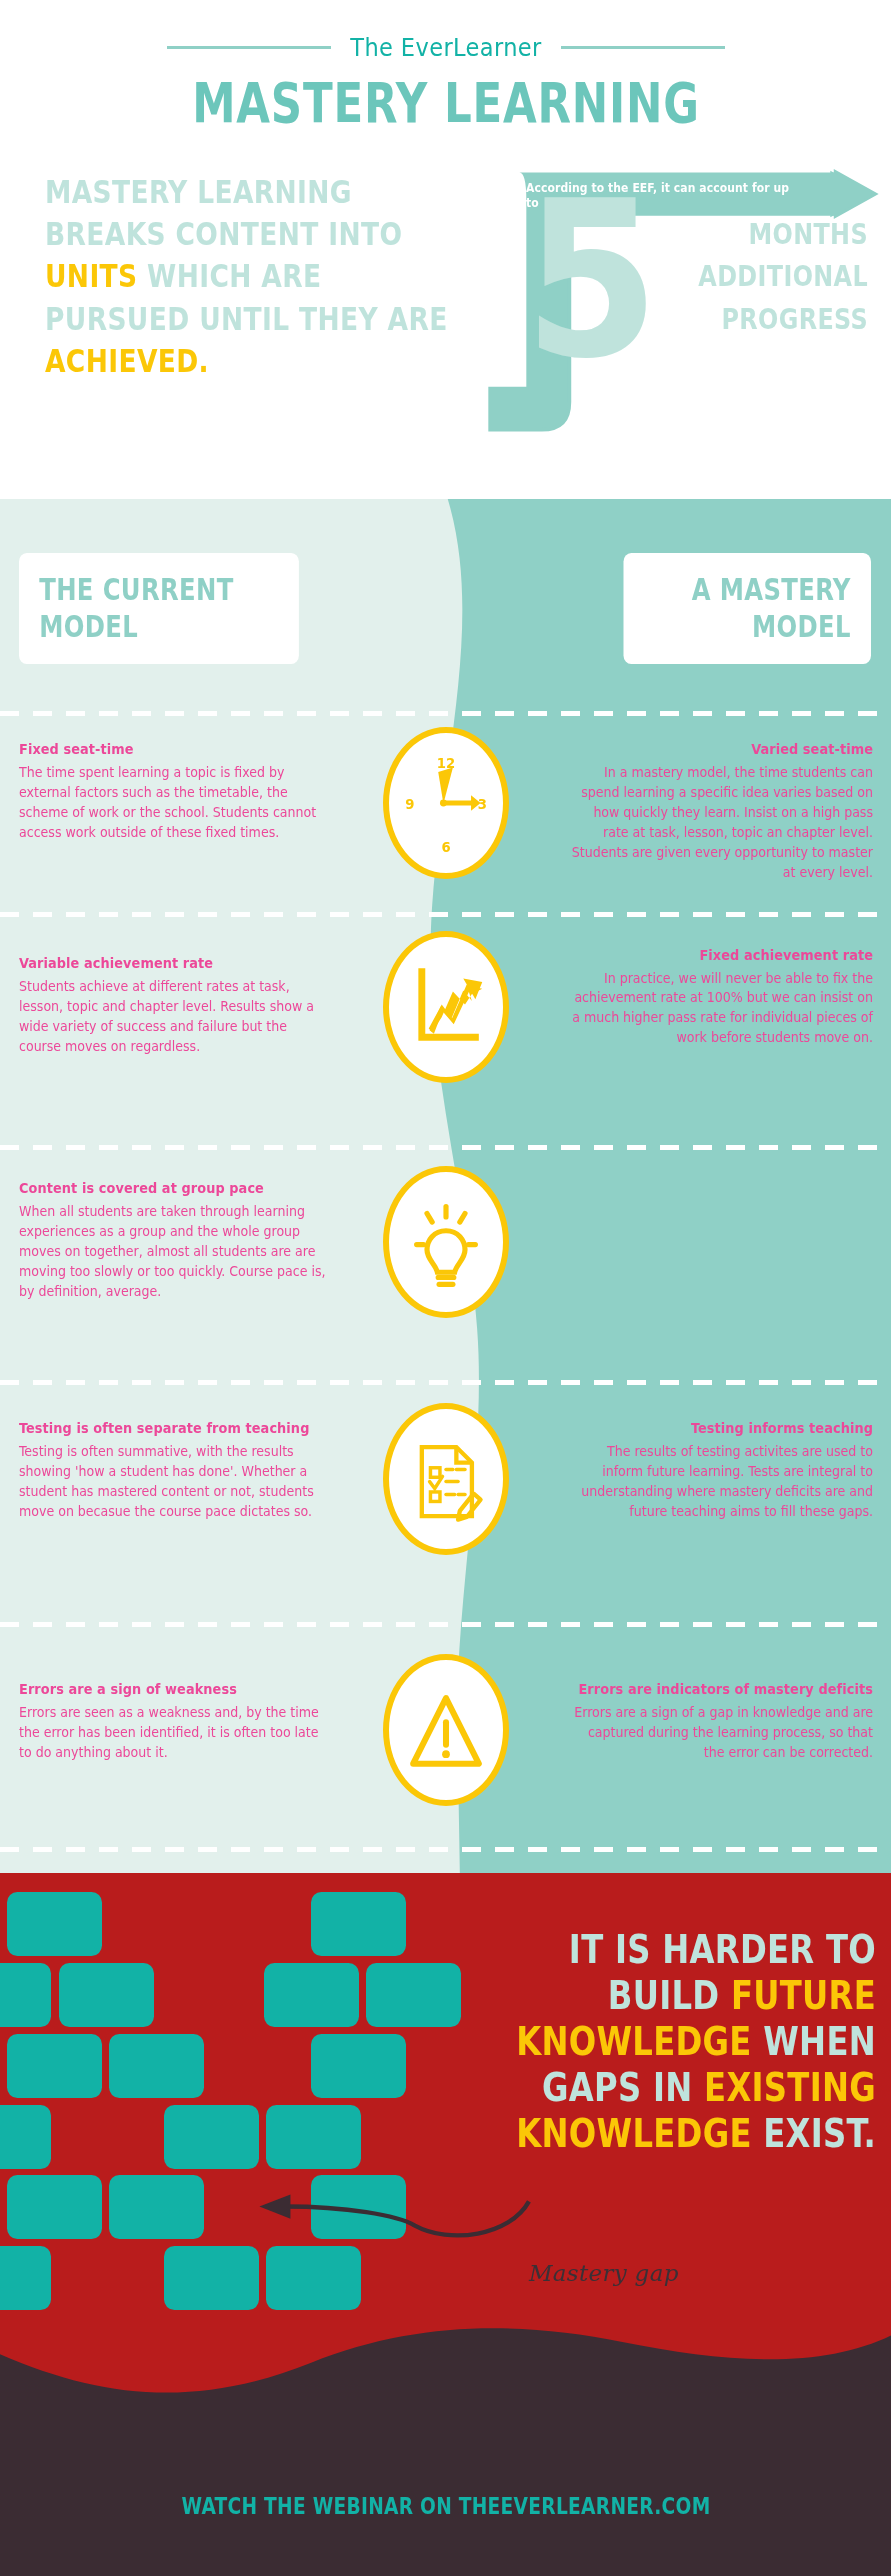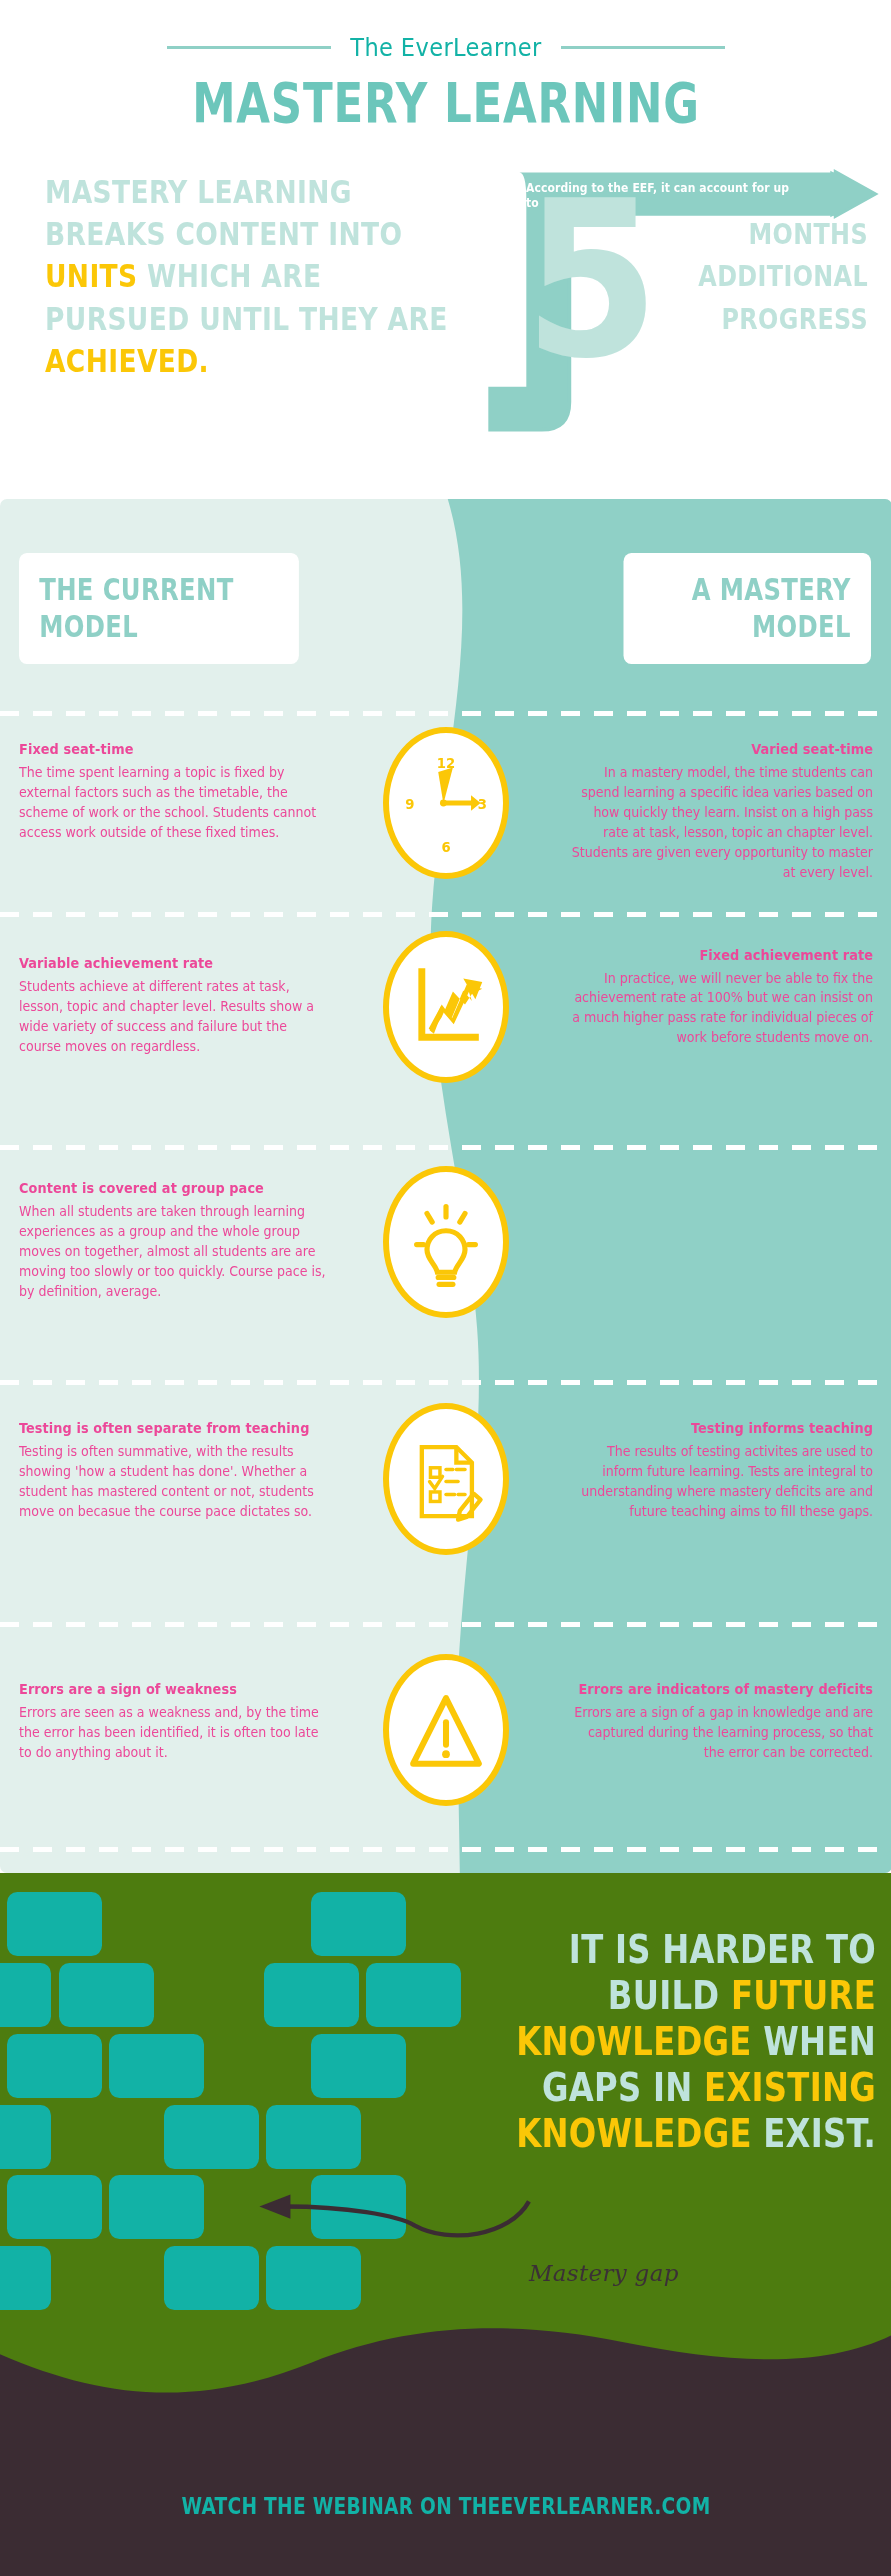--- a/index.html
+++ b/index.html
@@ -78,21 +78,21 @@
   .callout-lines{
     position:absolute; left:173px; top:45px; width:207px;
     text-align:right;
     font-family:"DejaVu Sans Condensed","Liberation Sans",sans-serif;
     font-size:28.5px; font-weight:bold; line-height:1.48;
     color:#bfe3dc; letter-spacing:0.4px;
     transform:scaleX(0.93); transform-origin:right top;
   }
 
   
-  .panel{ position:absolute; left:0; top:499px; width:892px; height:1374px; overflow:hidden;border-radius:7px; }
+  .panel{ position:absolute; left:0; top:499px; width:892px; height:1374px; overflow:hidden; }
   .panel-left{ position:absolute; inset:0; background:#e2f0ec; }
   .panel-right-svg{ position:absolute; inset:0; }
 
   .modelhead{
     position:absolute; background:#ffffff; border-radius:8.6px;
     font-family:"DejaVu Sans Condensed","Liberation Sans",sans-serif;
     font-size:30px; font-weight:bold; color:#8fd0c6; line-height:1.22;
     letter-spacing:0.4px;
     transform:scaleX(0.9); transform-origin:left top;
     box-sizing:border-box;
@@ -121,21 +121,21 @@
     position:absolute; left:383px; width:126px; height:152px;
   }
   .icon-oval{
     position:absolute; inset:0; background:#ffffff;
     border:6px solid #fbc707; border-radius:50%;
     box-sizing:border-box;
   }
   .icon-oval svg{ position:absolute; left:0; top:0; }
 
   
-  .bricks{ position:absolute; left:0; top:1873px; width:892px; height:553px; background:#4d7c0f; }
+  .bricks{ position:absolute; left:0; top:1873px; width:892px; height:553px; background:#b91c1c; }
   .brick{
     position:absolute; background:#12b2a6; border-radius:10.4px;
   }
   .gapline{
     position:absolute; left:0; top:1873px; width:892px; height:553px;
     pointer-events:none;
   }
   .gaptext{
     position:absolute; left:529px; top:2260px;
     font-family:"DejaVu Serif", serif;

